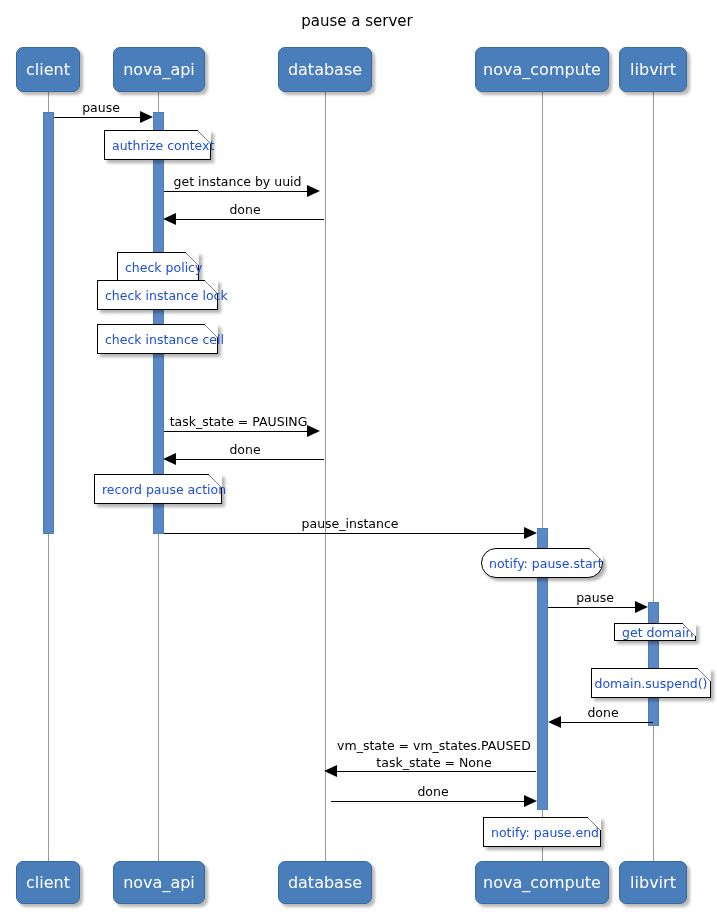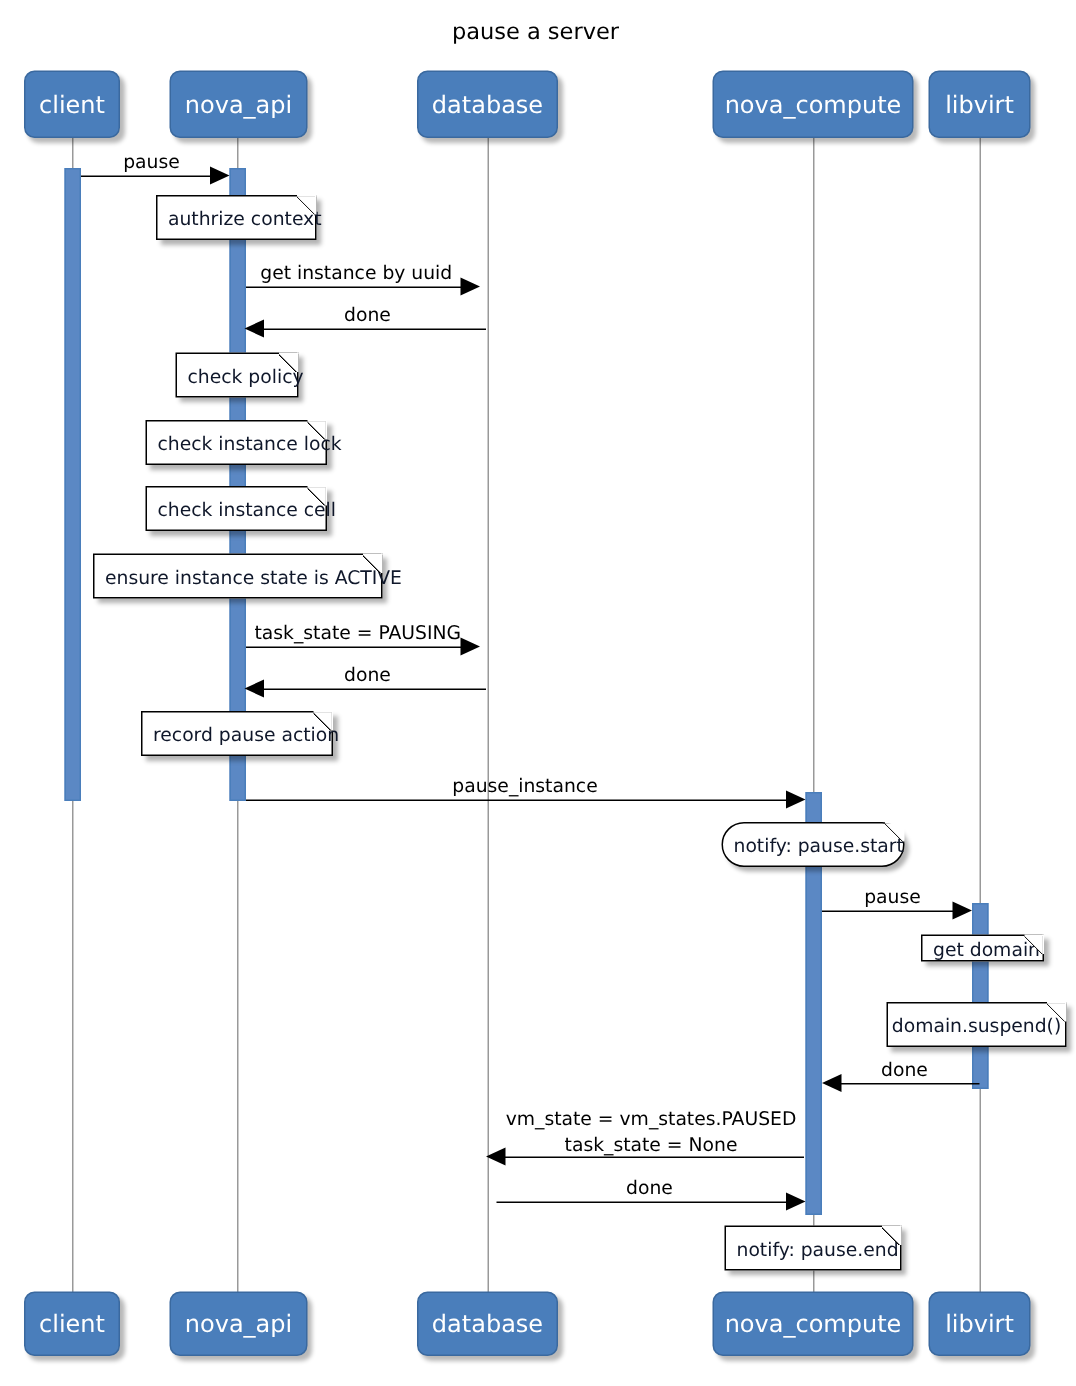--- a/index.html
+++ b/index.html
@@ -91,21 +91,21 @@
     z-index: 5;
   }
   .msg-label .line2 { display: block; }
   
   .note {
     position: absolute;
     background: #ffffff;
     border: 1px solid #000000;
     box-sizing: border-box;
     font-size: 12.5px;
-    color: #0f172a;
+    color: #1d4ed8;
     display: flex;
     align-items: center;
     white-space: nowrap;
     padding: 0 7px;
     box-shadow: 3px 3px 3px rgba(0,0,0,0.30);
     z-index: 7;
   }
   .note .fold {
     position: absolute;
     top: -1px;
@@ -217,39 +217,35 @@
 
   <div class="msg-line" style="left:331px; top:801px; width:203px;"></div>
   <div class="msg-head right" style="left:524px; top:795px;"></div>
   <div class="msg-label" style="left:333px; top:784px; width:200px;">done</div>
 
   <div class="note" style="left:104px; top:130px; width:107px; height:30px;">
     <span>authrize context</span>
     <span class="fold"></span>
   </div>
 
-  <div class="note" style="left:117px; top:235px; width:82px; height:30px;">
+  <div class="note" style="left:117px; top:252px; width:82px; height:30px;">
     <span>check policy</span>
     <span class="fold"></span>
   </div>
 
   <div class="note" style="left:97px; top:280px; width:121px; height:30px;">
     <span>check instance lock</span>
     <span class="fold"></span>
   </div>
 
   <div class="note" style="left:97px; top:324px; width:121px; height:30px;">
     <span>check instance cell</span>
     <span class="fold"></span>
   </div>
 
-  <div class="note" style="left:62px; top:369px; width:193px; height:30px;">
-    <span>ensure instance state is ACTIVE</span>
-    <span class="fold"></span>
-  </div>
 
   <div class="note" style="left:94px; top:474px; width:128px; height:30px;">
     <span>record pause action</span>
     <span class="fold"></span>
   </div>
 
   <div class="note" style="left:481px; top:548px; width:122px; height:30px;border-radius:15px;">
     <span>notify: pause.start</span>
     <span class="fold"></span>
   </div>

